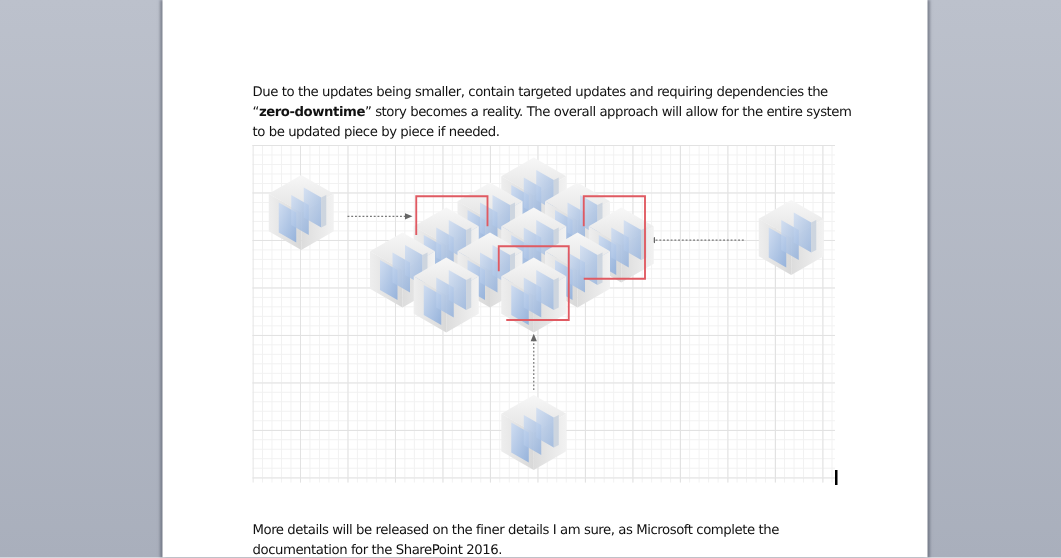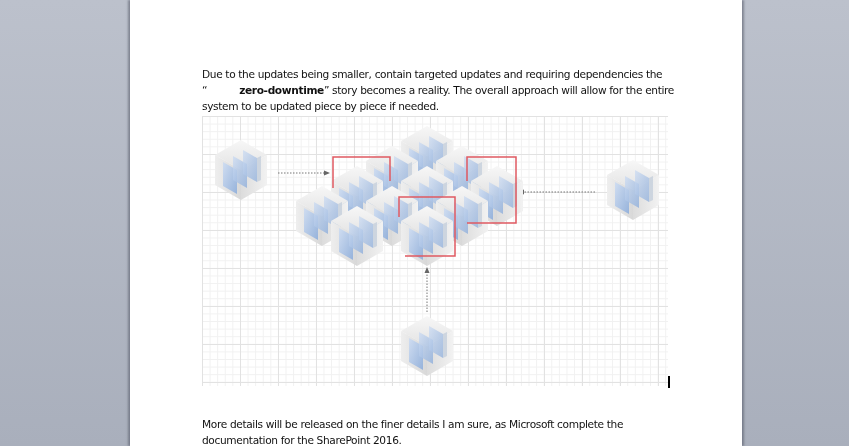--- a/index.html
+++ b/index.html
@@ -11,21 +11,21 @@
   .page {
     position:absolute; left:130px; top:0; width:612px; height:446px;
     background:#ffffff;
     box-shadow: -2px 0 2px rgba(80,85,100,0.55), 2px 0 2px rgba(80,85,100,0.55);
   }
   .para {
     position:absolute; left:72px; width:480px;
     font-size:10.6px; line-height:16px; color:#111;
     font-family: "DejaVu Sans", sans-serif; letter-spacing:-0.35px;
   }
-  .para b { font-weight:bold;margin-left:32px; }
+  .para b { font-weight:bold; }
   .p1 { top:66px; }
   .p2 { top:416px; }
   .figure {
     position:absolute; left:72px; top:116px; width:466px; height:270px;
     background-color:#fff;
     background-image:
       linear-gradient(to right, #e2e2e2 1px, transparent 1px),
       linear-gradient(to bottom, #e2e2e2 1px, transparent 1px),
       linear-gradient(to right, #f1f1f1 1px, transparent 1px),
       linear-gradient(to bottom, #f1f1f1 1px, transparent 1px);

